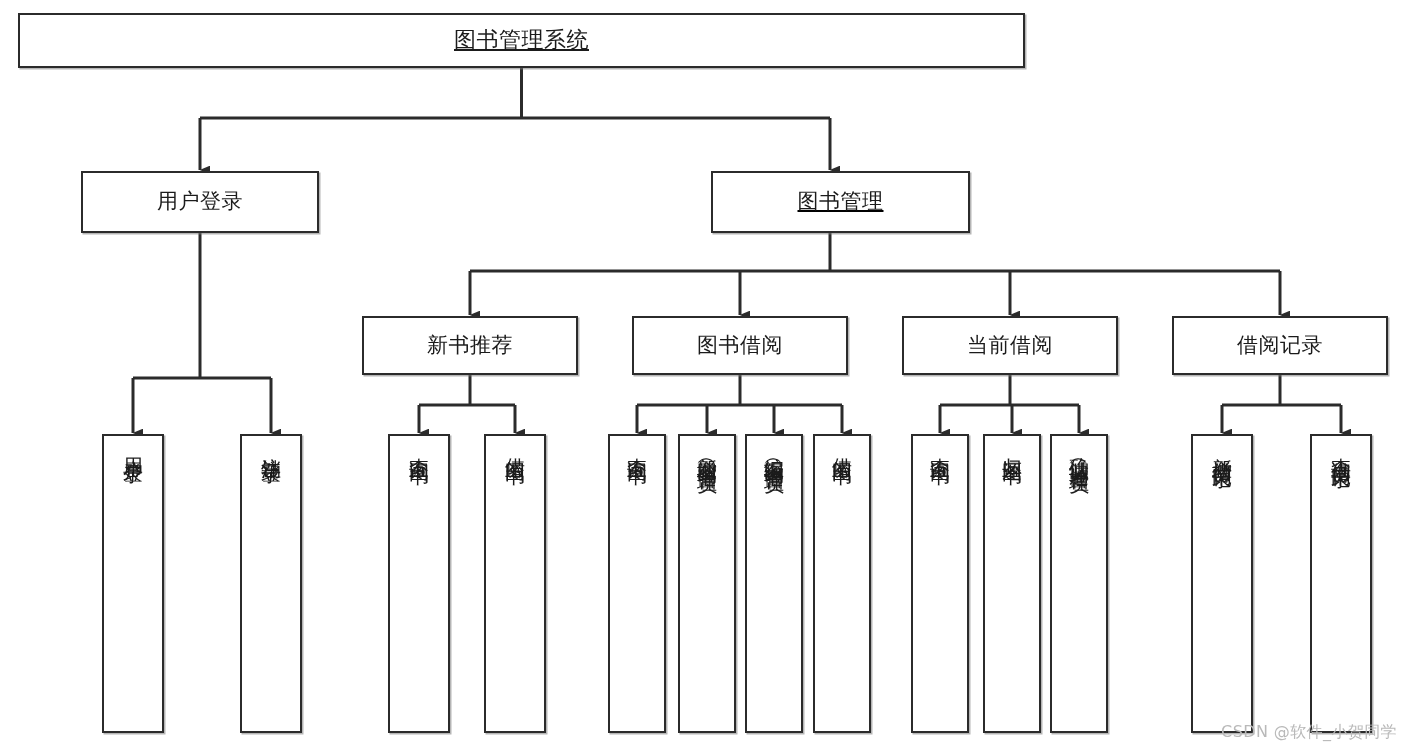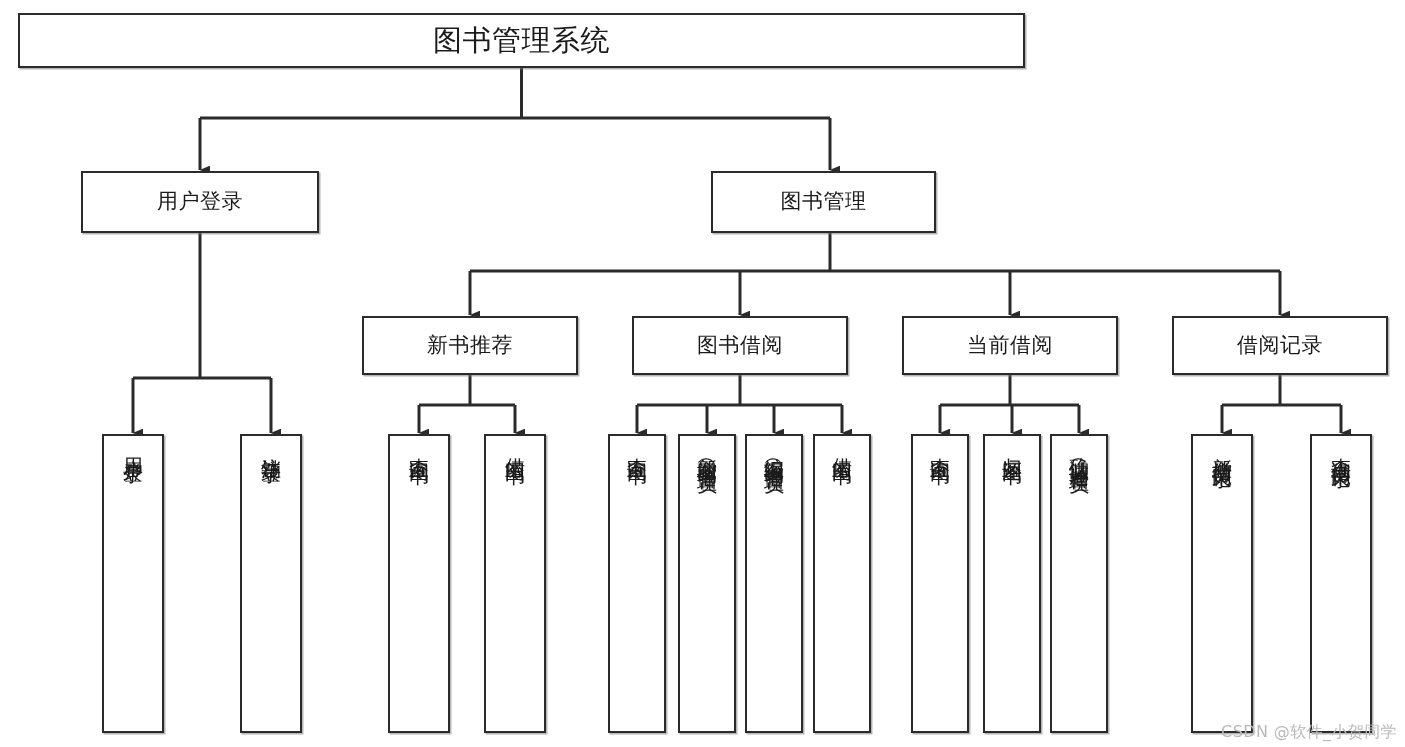--- a/index.html
+++ b/index.html
@@ -45,21 +45,22 @@
     line-height: 1.22;
     letter-spacing: 0.5px;
     text-align: center;
     white-space: nowrap;
   }
   
   .node-h .node-label {
     writing-mode: horizontal-tb;
   }
   .node-root .node-label {
-    font-size: 29px;
+    font-size: 22px;
+    text-decoration: underline;
   }
   
   .node-v {
     align-items: flex-start;
     justify-content: center;
     padding-top: 6px;
   }
   .node-v .node-label {
     writing-mode: vertical-rl;
     text-orientation: upright;
@@ -130,21 +131,21 @@
       </g>
   </svg>
 
   <div class="node-box node-h node-root" style="left: 18px; top: 13px; width: 1007px; height: 55px;">
     <span class="node-label">图书管理系统</span>
   </div>
 
   <div class="node-box node-h" style="left: 81px; top: 171px; width: 238px; height: 62px;">
     <span class="node-label">用户登录</span>
   </div>
-  <div class="node-box node-h" style="left: 711px; top: 171px; width: 225px; height: 62px;">
+  <div class="node-box node-h" style="left: 711px; top: 171px; width: 259px; height: 62px; text-decoration: underline;">
     <span class="node-label">图书管理</span>
   </div>
 
   <div class="node-box node-h" style="left: 632px; top: 316px; width: 216px; height: 59px;">
     <span class="node-label">图书借阅</span>
   </div>
   <div class="node-box node-h" style="left: 362px; top: 316px; width: 216px; height: 59px;">
     <span class="node-label">新书推荐</span>
   </div>
   <div class="node-box node-h" style="left: 902px; top: 316px; width: 216px; height: 59px;">

